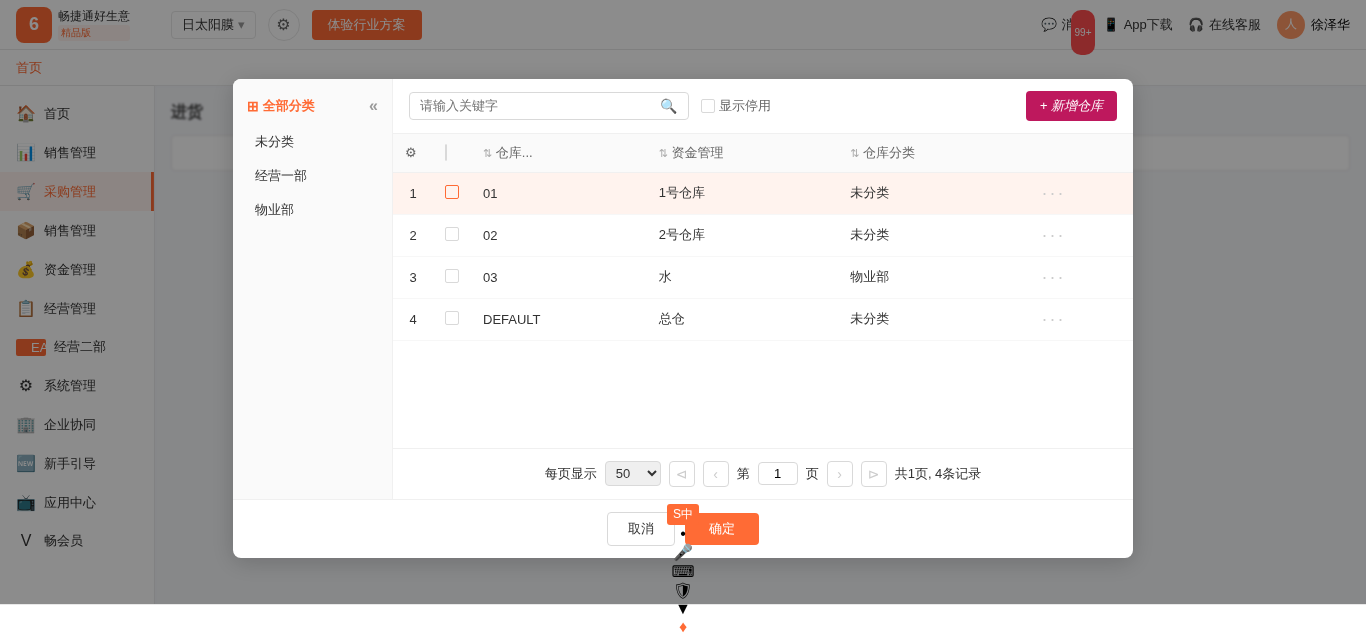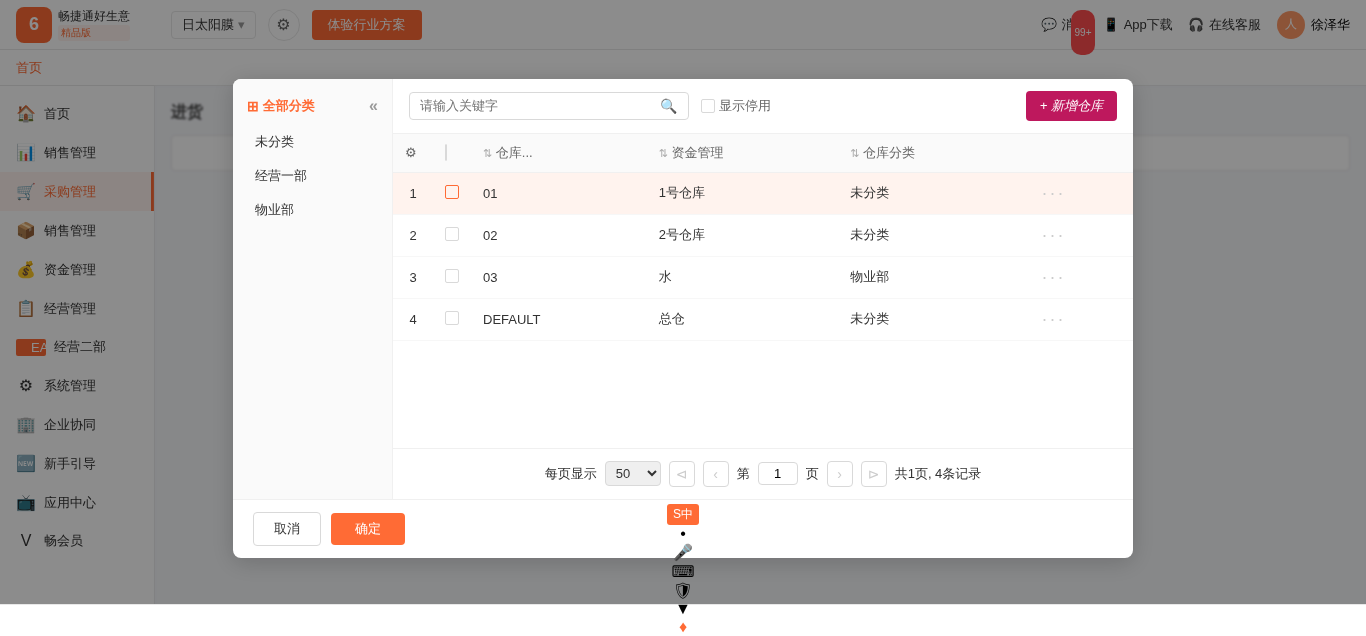--- a/index.html
+++ b/index.html
@@ -168,21 +168,21 @@
       cursor: pointer; color: #999; font-size: 14px; background: #fff;
     }
     .page-nav.disabled { color: #ccc; cursor: default; }
     .page-input {
       width: 40px; border: 1px solid #d9d9d9; border-radius: 4px;
       text-align: center; padding: 3px; font-size: 13px;
     }
 
     
     .modal-footer {
-      display: flex; align-items: center; justify-content: flex-start;
+      display: flex; align-items: center; justify-content: center;
       gap: 10px; padding: 12px 20px; border-top: 1px solid #f0f0f0;
     }
     .btn-cancel {
       padding: 7px 20px; border: 1px solid #d9d9d9; border-radius: 4px;
       background: #fff; color: #333; cursor: pointer; font-size: 13px;
     }
     .btn-confirm {
       padding: 7px 24px; border: none; border-radius: 4px;
       background: #ff6b35; color: white; cursor: pointer; font-size: 13px;
     }

